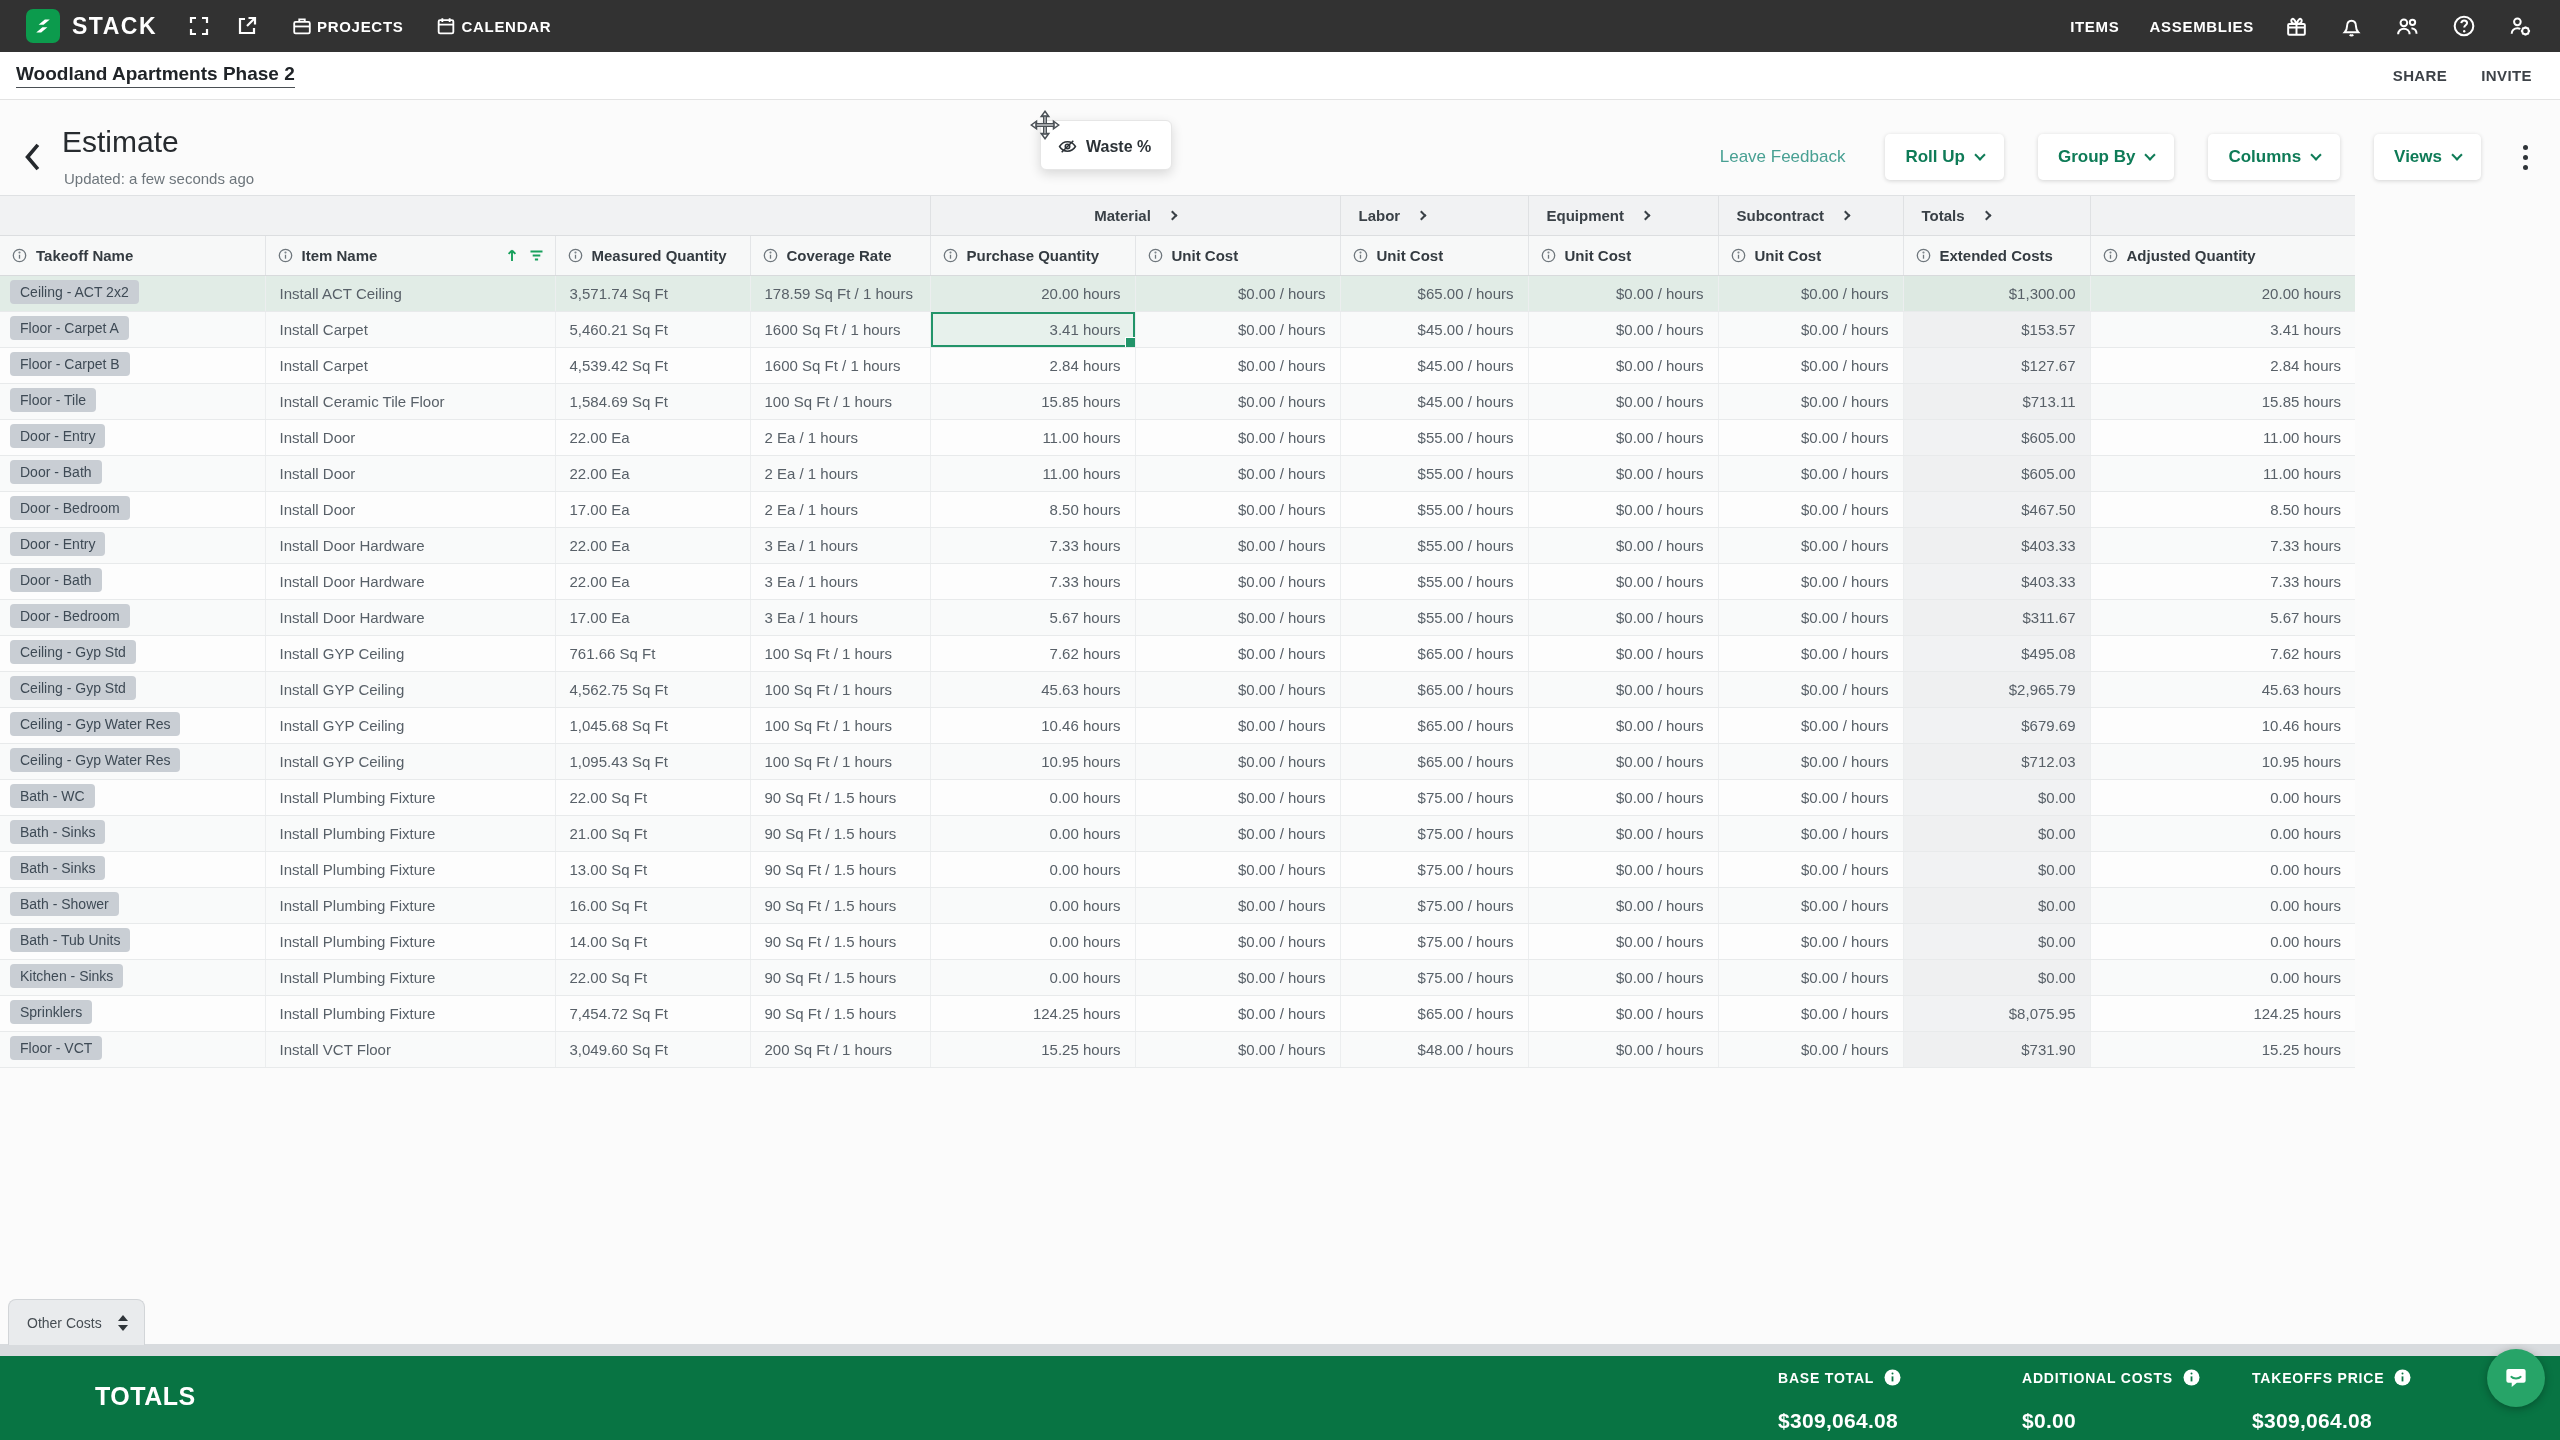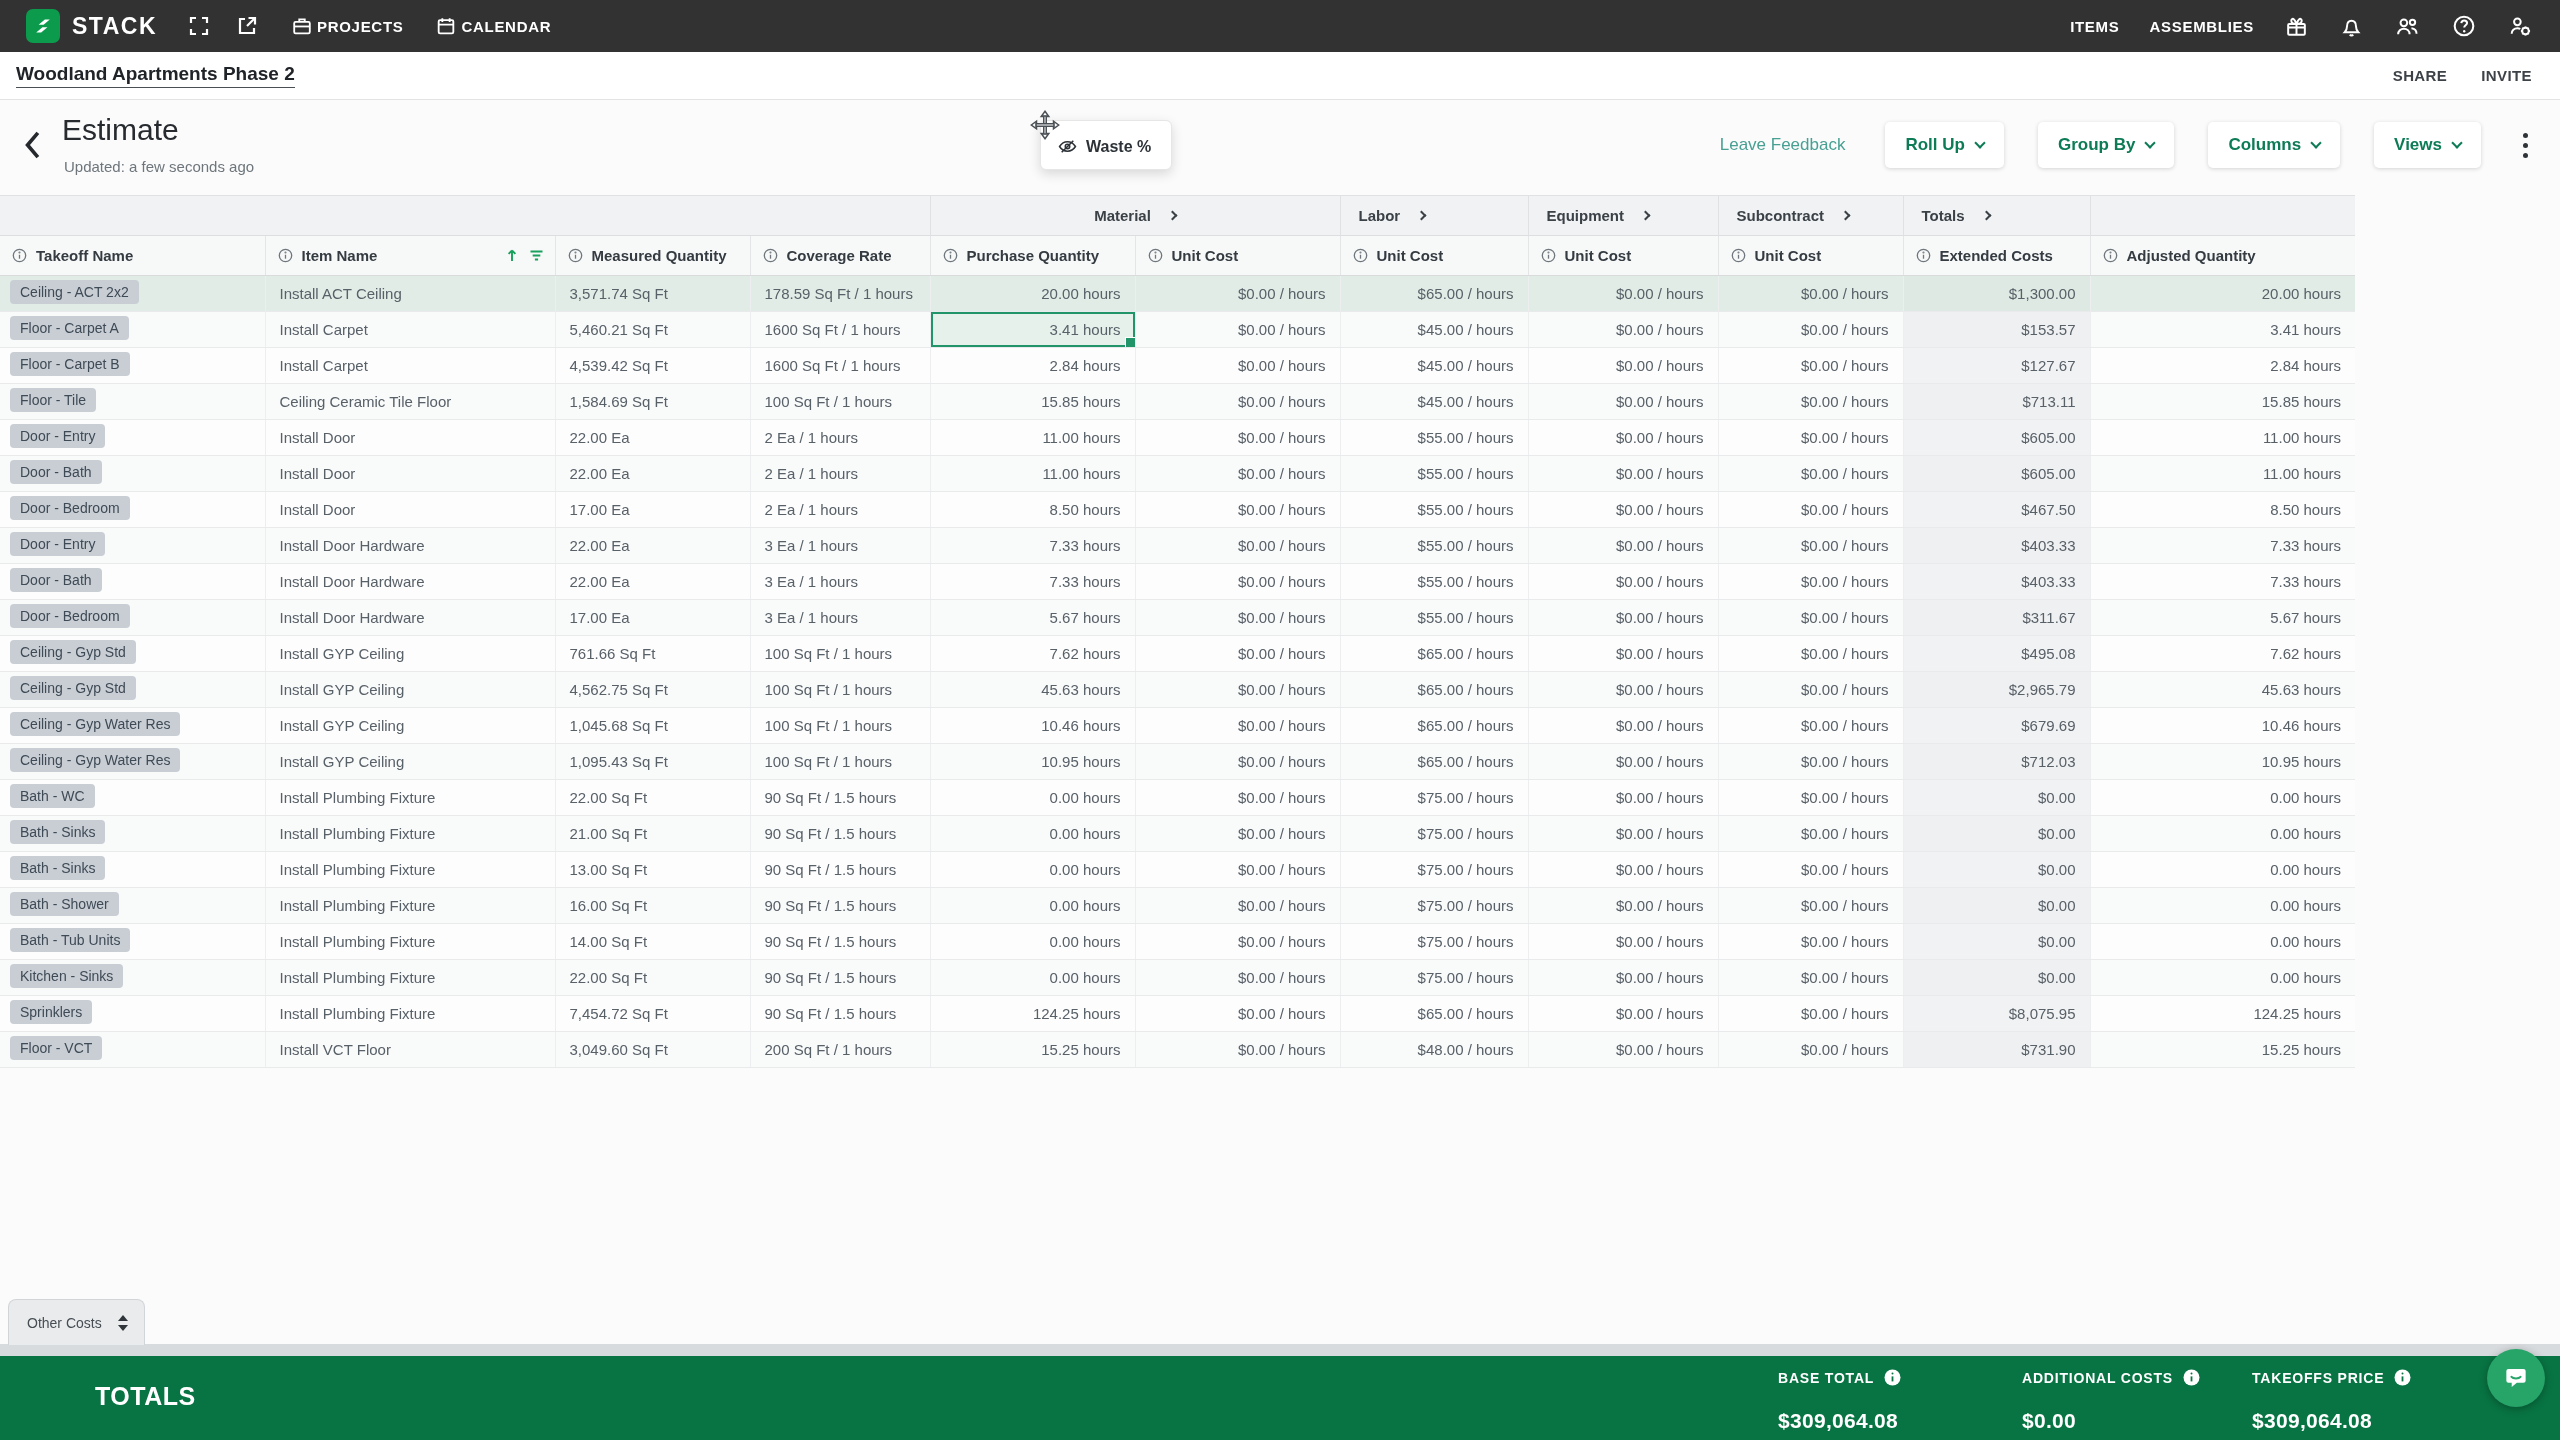--- a/index.html
+++ b/index.html
@@ -38,21 +38,21 @@
     border-bottom:1px solid #4a4f54; padding-bottom:2px; cursor:pointer; }
   .ptabs { display:flex; align-items:flex-end; gap:38px; margin-left:42px; height:48px; }
   .ptab { font-size:15px; color:#3d4248; padding:14px 2px 12px;
     border-bottom:3px solid transparent; cursor:pointer; }
   .ptab.active { color:#23272b; font-weight:600; border-bottom-color:#0c7d4d; }
   .pbar-actions { margin-left:auto; display:flex; gap:34px; font-size:15px;
     font-weight:600; color:#3d4248; letter-spacing:0.4px; padding-right:12px; }
   .pbar-actions span { cursor:pointer; }
 
   
-  .pageheader { position:absolute; top:100px; left:0; width:2560px; height:95px; background:#fbfbfb; }
+  .pageheader { position:absolute; top:112px; left:0; width:2560px; height:95px; background:#fbfbfb; }
   .back-btn { position:absolute; left:20px; top:28px; cursor:pointer; }
   .page-title { position:absolute; left:62px; top:13px; font-size:30px; font-weight:500; color:#272b2f; }
   .updated { position:absolute; left:64px; top:58px; font-size:15px; color:#6e767c; }
   .header-actions { position:absolute; right:24px; top:22px; display:flex; align-items:center; gap:34px; }
   .leave-feedback { color:#48a093; font-size:17px; cursor:pointer; margin-right:6px; }
   .hbtn { background:#fff; border-radius:5px; box-shadow:0 1px 4px rgba(0,0,0,0.16);
     padding:13px 20px; color:#0e7b57; font-weight:700; font-size:17px;
     display:flex; align-items:center; gap:11px; cursor:pointer; }
   .chev { display:inline-block; width:8px; height:8px; border-right:2.2px solid currentColor;
     border-bottom:2.2px solid currentColor; transform:rotate(45deg); margin-top:-5px; }
@@ -492,21 +492,21 @@
     <td class="num">2.84 hours</td>
     <td class="num">$0.00 / hours</td>
     <td class="num">$45.00 / hours</td>
     <td class="num">$0.00 / hours</td>
     <td class="num">$0.00 / hours</td>
     <td class="num ext">$127.67</td>
     <td class="num">2.84 hours</td>
   </tr>
         <tr>
     <td><span class="chip">Floor - Tile</span></td>
-    <td>Ceiling Ceramic Tile Floor</td>
+    <td>Install Ceramic Tile Floor</td>
     <td>1,584.69 Sq Ft</td>
     <td>100 Sq Ft / 1 hours</td>
     <td class="num">15.85 hours</td>
     <td class="num">$0.00 / hours</td>
     <td class="num">$45.00 / hours</td>
     <td class="num">$0.00 / hours</td>
     <td class="num">$0.00 / hours</td>
     <td class="num ext">$713.11</td>
     <td class="num">15.85 hours</td>
   </tr>

